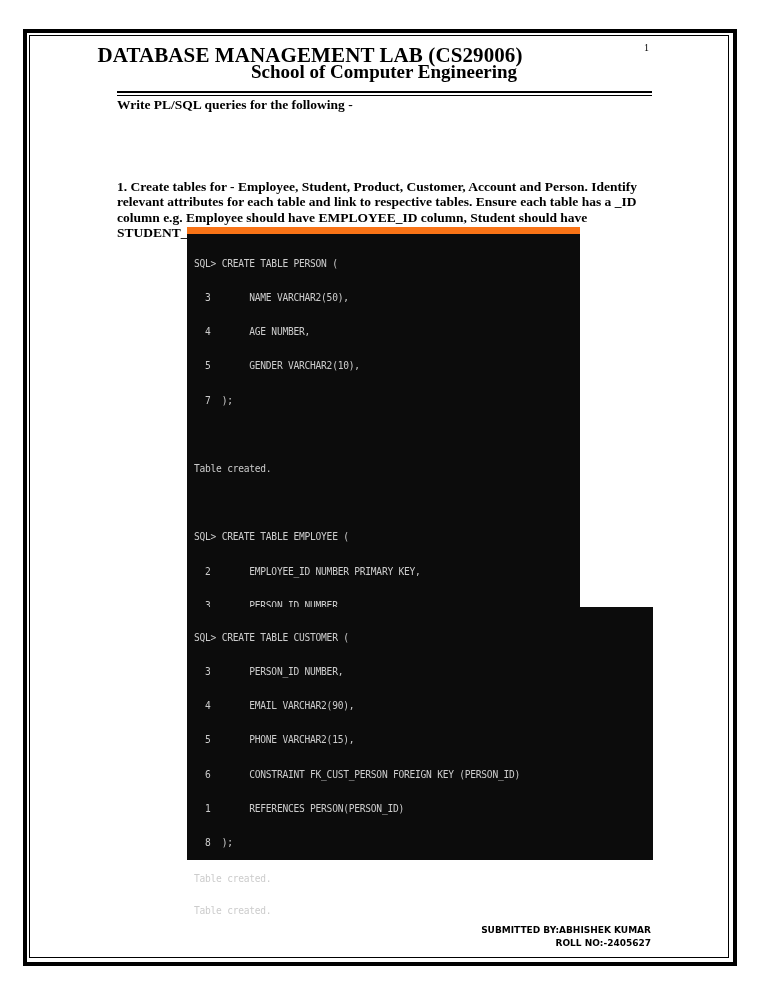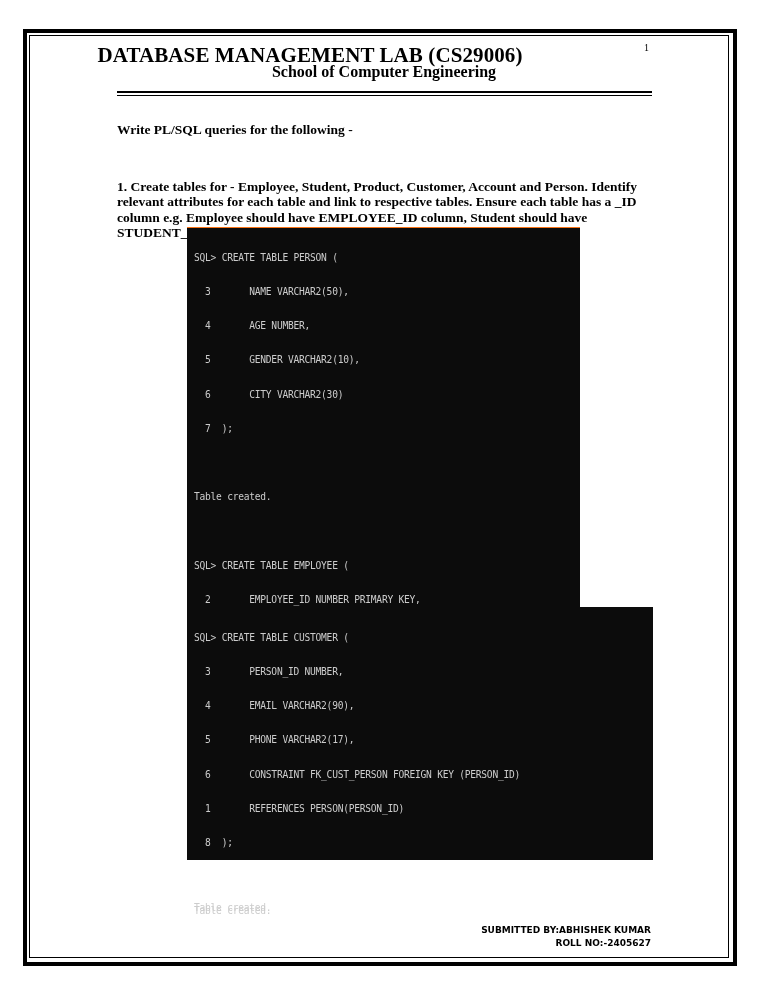--- a/index.html
+++ b/index.html
@@ -1,27 +1,27 @@
 <!DOCTYPE html>
 <html><head>
 <meta charset="utf-8">
 <style>
   html, body { margin:0; padding:0; background:#ffffff; }
   body { width:768px; height:994px; position:relative; overflow:hidden; font-family:"Liberation Serif", serif; color:#000; }
   .frame-outer { position:absolute; left:23px; top:29px; width:706px; height:929px; border:4px solid #000; }
   .frame-inner { position:absolute; left:29px; top:35px; width:698px; height:921px; border:1px solid #000; }
   .title { position:absolute; left:0; width:620px; top:45px; text-align:center; font-weight:bold; font-size:21px; line-height:20px; letter-spacing:0.1px; }
-  .subtitle { position:absolute; left:0; width:768px; top:63px; text-align:center; font-weight:bold; font-size:16px; line-height:18px; }
+  .subtitle { position:absolute; left:0; width:768px; top:63px; text-align:center; font-weight:bold; font-size:19px; line-height:18px; }
   .pagenum { position:absolute; left:644px; top:42px; font-size:10px; font-family:"Liberation Serif", serif; }
   .rule1 { position:absolute; left:117px; top:91px; width:535px; height:2px; background:#000; }
   .rule2 { position:absolute; left:117px; top:95px; width:535px; height:1px; background:#000; }
-  .intro { position:absolute; left:117px; top:122px; font-weight:bold; font-size:13.5px; line-height:16px; }
+  .intro { position:absolute; left:117px; top:97px; font-weight:bold; font-size:13.5px; line-height:16px; }
   .question { position:absolute; left:117px; top:144px; width:540px; font-weight:bold; font-size:13.5px; line-height:15.3px;margin-top:35px; }
   .term { position:absolute; background:#0c0c0c; color:#cccccc; font-family:"DejaVu Sans Mono", monospace; font-size:9.6px; line-height:11.4px; white-space:pre; box-sizing:border-box; padding-left:7px; }
-  .term1 { left:187px; top:227px; width:393px; height:380px; padding-top:1px; border-top:1px solid #f97316; }
+  .term1 { left:187px; top:227px; width:393px; height:380px; padding-top:1px; border-top:7px solid #f97316; }
   .term2 { left:187px; top:607px; width:466px; height:253px; padding-top:2px; }
   .line { height:11.4px; letter-spacing:-0.25px; }
   .footer1 { position:absolute; right:117px; top:924px; font-family:"DejaVu Sans", sans-serif; font-weight:bold; font-size:9px; line-height:12px; }
   .footer2 { position:absolute; right:117px; top:937px; font-family:"DejaVu Sans", sans-serif; font-weight:bold; font-size:9px; line-height:12px; text-align:center; }
 </style>
 </head>
 <body>
 
 <div class="frame-outer"></div>
 <div class="frame-inner"></div>
@@ -34,21 +34,20 @@
 <div class="rule2"></div>
 
 <div class="intro">Write PL/SQL queries for the following -</div>
 <div class="question">1.  Create tables for - Employee, Student, Product, Customer, Account and Person. Identify relevant attributes for each table and link to respective tables. Ensure each table has a _ID column e.g. Employee should have EMPLOYEE_ID column, Student should have STUDENT_ID column etc.</div>
 
 <div class="term term1">
   <div class="line">SQL&gt; CREATE TABLE PERSON (</div>
   <div class="line">  3       NAME VARCHAR2(50),</div>
   <div class="line">  4       AGE NUMBER,</div>
   <div class="line">  5       GENDER VARCHAR2(10),</div>
-  <div class="line">  6       CITY VARCHAR2(30)</div>
   <div class="line">  7  );</div>
   <div class="line"></div>
   <div class="line">Table created.</div>
   <div class="line"></div>
   <div class="line">SQL&gt; CREATE TABLE EMPLOYEE (</div>
   <div class="line">  2       EMPLOYEE_ID NUMBER PRIMARY KEY,</div>
   <div class="line">  3       PERSON_ID NUMBER,</div>
   <div class="line">  4       DEPARTMENT VARCHAR2(30),</div>
   <div class="line">  5       SALARY NUMBER,</div>
   <div class="line">  6       JOIN_DATE DATE,</div>
@@ -68,21 +67,21 @@
   
   
   
   
 </div>
 
 <div class="term term2">
   <div class="line">SQL&gt; CREATE TABLE CUSTOMER (</div>
   <div class="line">  3       PERSON_ID NUMBER,</div>
   <div class="line">  4       EMAIL VARCHAR2(90),</div>
-  <div class="line">  5       PHONE VARCHAR2(17),</div>
+  <div class="line">  5       PHONE VARCHAR2(15),</div>
   <div class="line">  6       CONSTRAINT FK_CUST_PERSON FOREIGN KEY (PERSON_ID)</div>
   <div class="line">  1       REFERENCES PERSON(PERSON_ID)</div>
   <div class="line">  8  );</div>
   <div class="line"></div>
   <div class="line">Table created.</div>
   <div class="line"></div>
   
   
   
   

